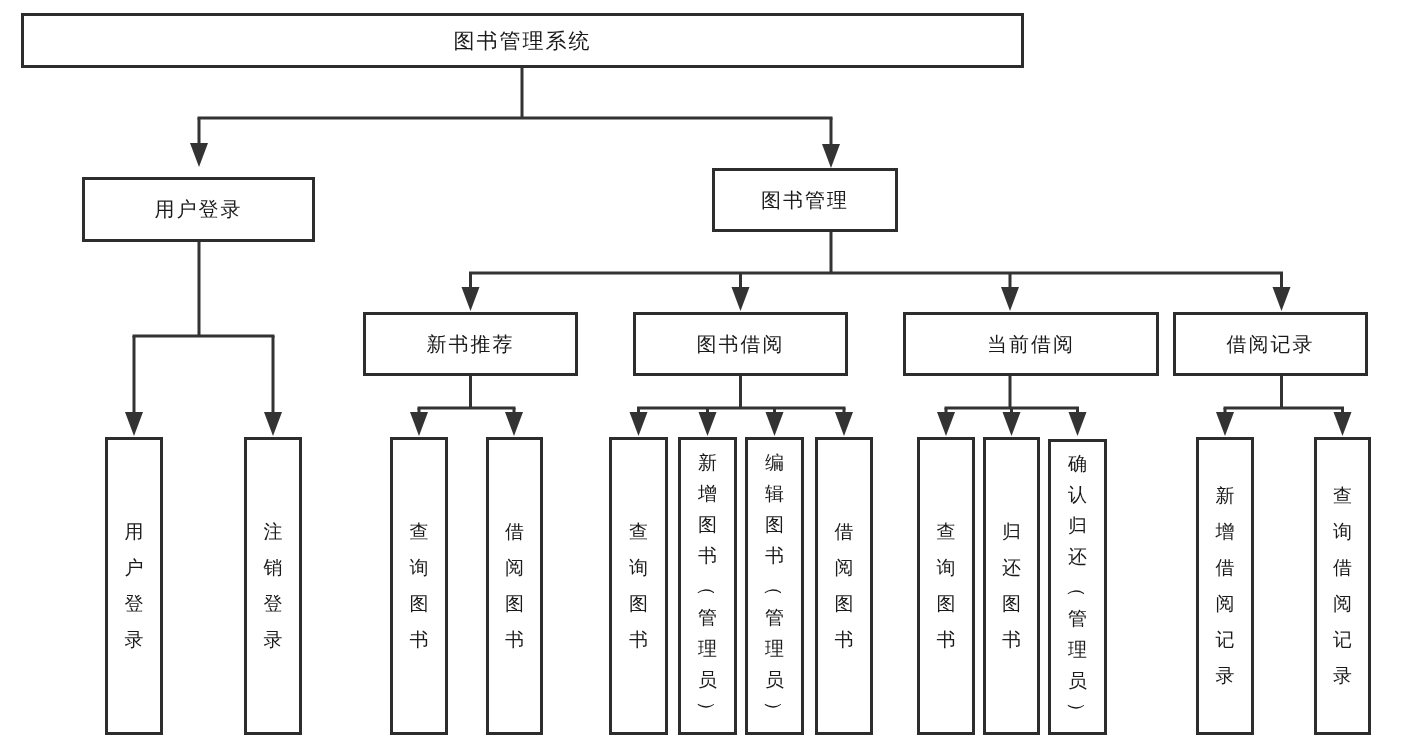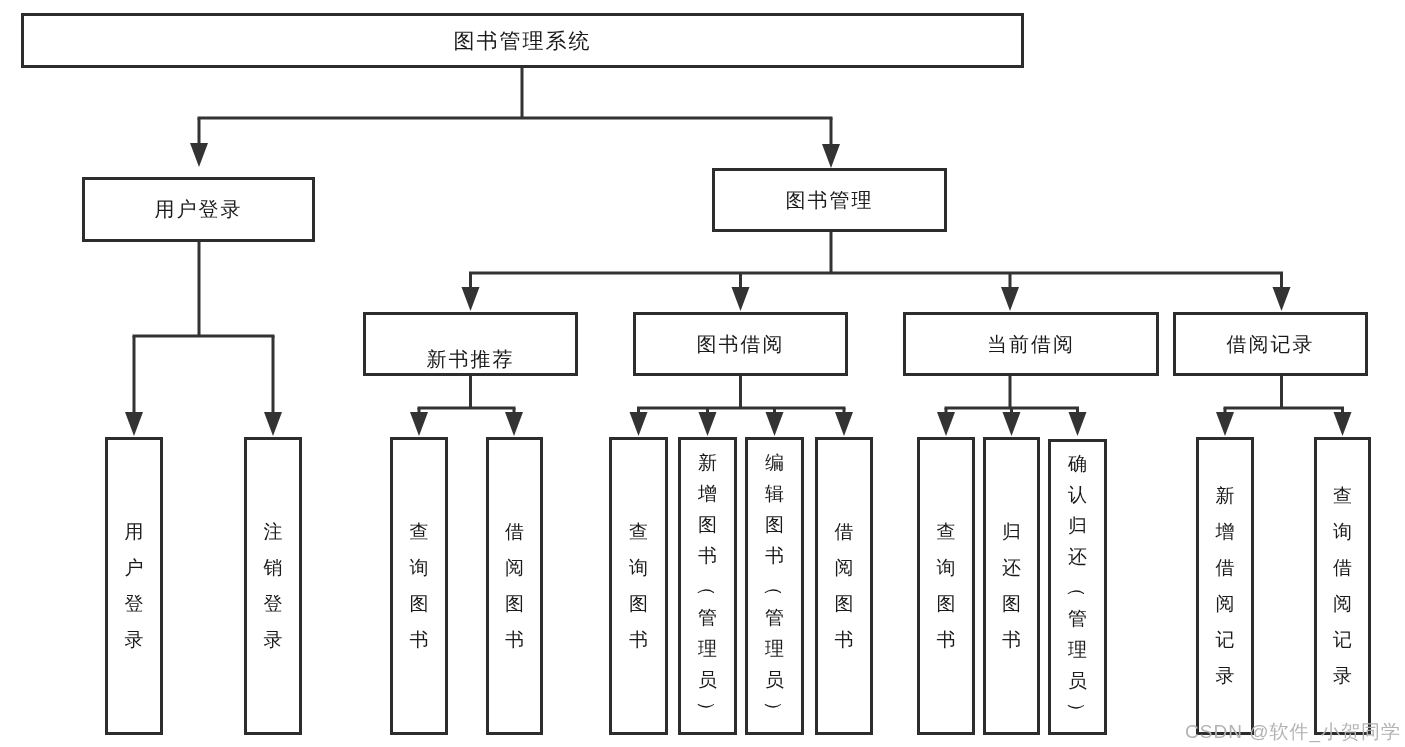--- a/index.html
+++ b/index.html
@@ -119,25 +119,25 @@
     </g>
   </svg>
 
   <div class="box" style="left:21px; top:13px; width:1003px; height:55px;">
     <span class="h-label root-label">图书管理系统</span>
   </div>
 
   <div class="box" style="left:82px; top:167px; width:233px; height:65px;margin-top:10px;">
     <span class="h-label">用户登录</span>
   </div>
-  <div class="box" style="left:712px; top:168px; width:235px; height:64px;">
+  <div class="box" style="left:712px; top:168px; width:186px; height:64px;">
     <span class="h-label">图书管理</span>
   </div>
 
-  <div class="box" style="left:363px; top:312px; width:215px; height:64px;align-items:flex-end;">
+  <div class="box" style="left:363px; top:312px; width:215px; height:64px;">
     <span class="h-label">新书推荐</span>
   </div>
   <div class="box" style="left:633px; top:312px; width:215px; height:64px;">
     <span class="h-label">图书借阅</span>
   </div>
   <div class="box" style="left:903px; top:312px; width:256px; height:64px;">
     <span class="h-label">当前借阅</span>
   </div>
   <div class="box" style="left:1173px; top:312px; width:195px; height:64px;">
     <span class="h-label">借阅记录</span>
@@ -238,15 +238,14 @@
     </div>
   <div class="box leaf" style="left:1314px; top:437px; width:57px; height:298px;">
       <span class="v-char">查</span>
       <span class="v-char">询</span>
       <span class="v-char">借</span>
       <span class="v-char">阅</span>
       <span class="v-char">记</span>
       <span class="v-char">录</span>
     </div>
 
-  <div id="watermark">CSDN @软件_小贺同学</div>
 
 </div>
 
 </body></html>

